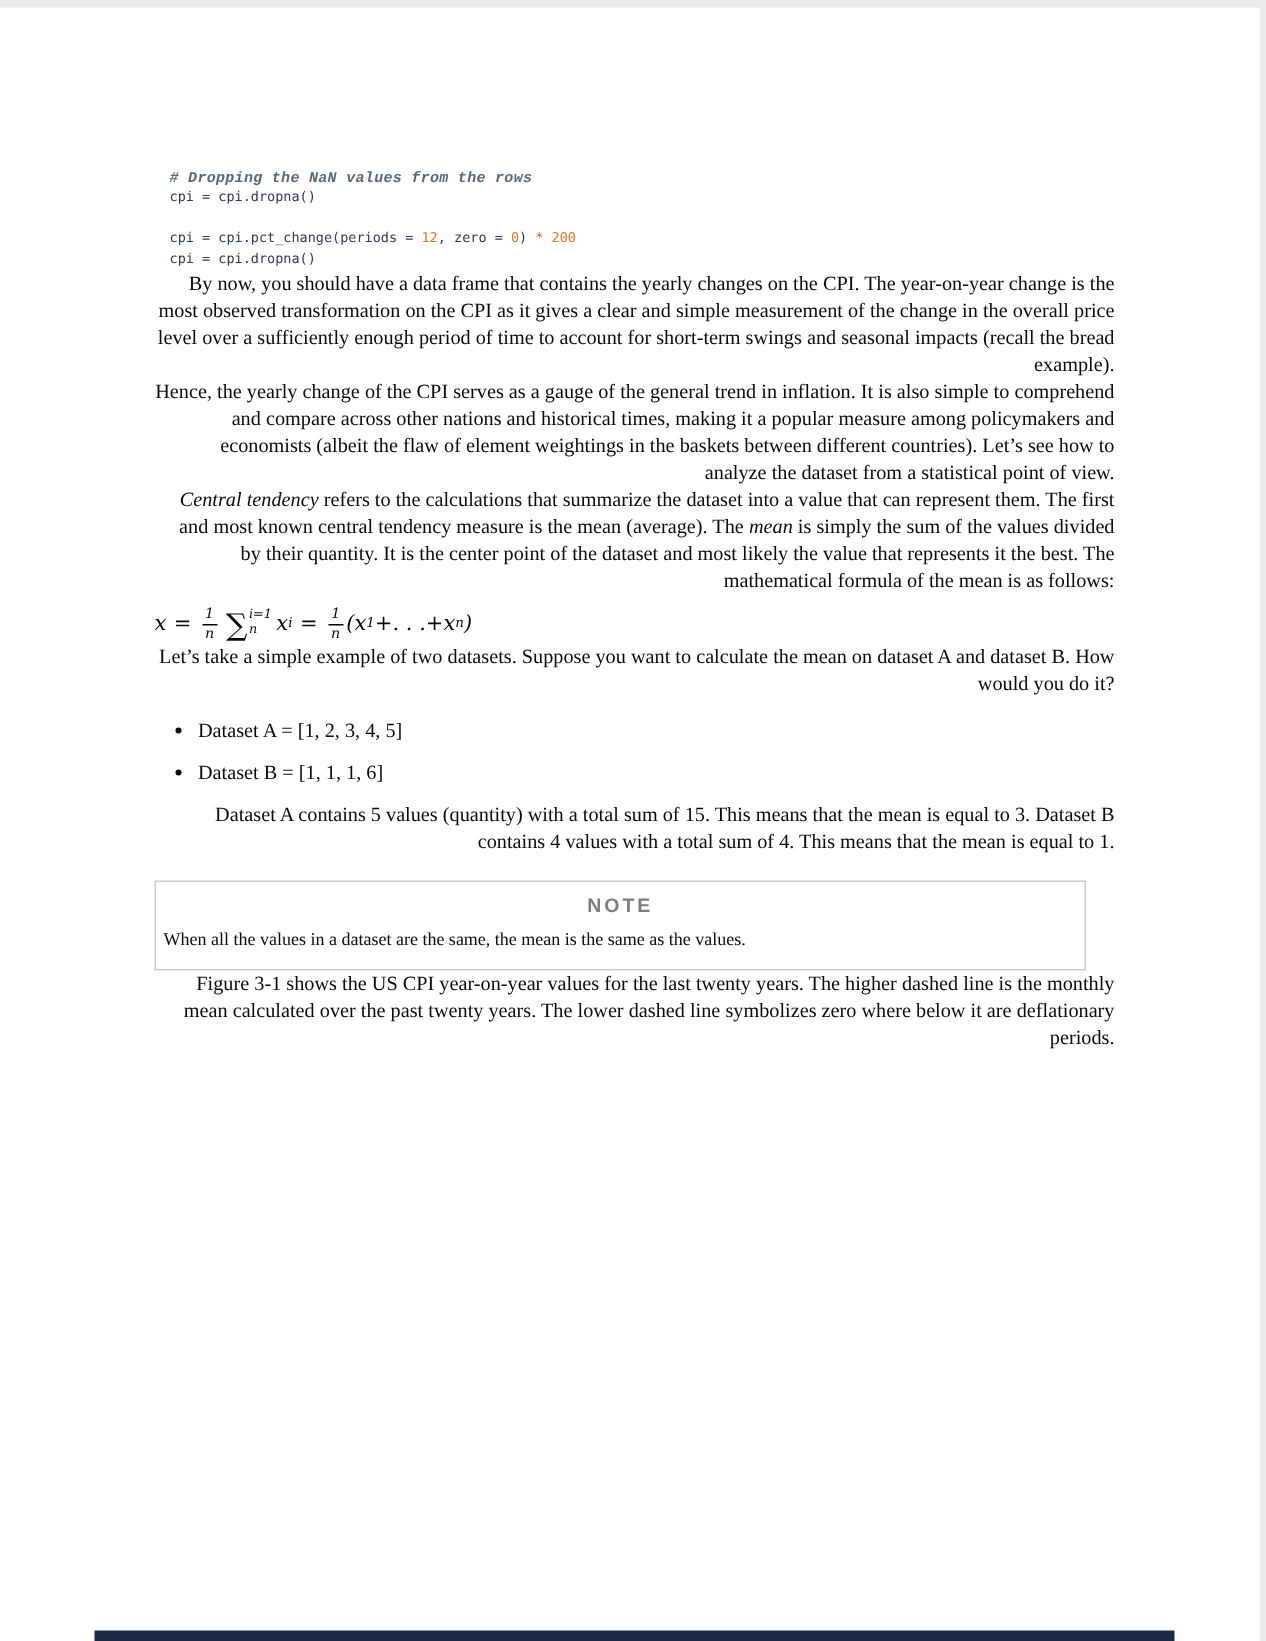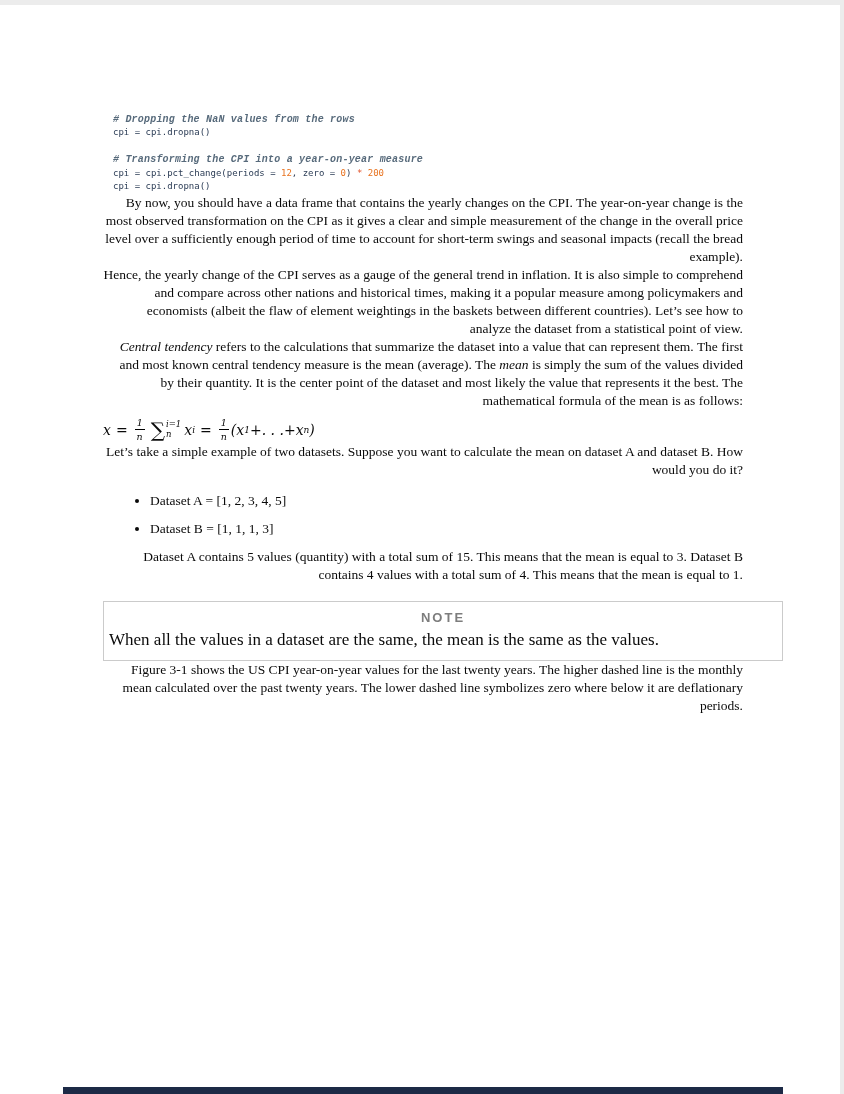--- a/index.html
+++ b/index.html
@@ -40,43 +40,42 @@
   .frac{display:inline-flex;flex-direction:column;align-items:center;font-size:9.5px;line-height:1;font-style:italic;margin:0 2px;}
   .frac .fn{border-bottom:1px solid #000;padding:0 2px 1.5px;}
   .frac .fd{padding-top:1.5px;}
   .sumwrap{display:inline-flex;align-items:center;margin:0 3px 0 4px;}
   .sigma{font-size:20px;font-style:normal;line-height:1;}
   .limits{display:inline-flex;flex-direction:column;font-size:8.5px;line-height:1.15;margin-left:1px;justify-content:flex-end;}
   .formula sub{font-size:9px;}
 
   
   ul.bullets{margin:13px 0 0 0;padding-left:29px;}
-  ul.bullets li{font-size:13.5px;line-height:18px;margin-bottom:10px;margin-left:18px;}
+  ul.bullets li{font-size:13.5px;line-height:18px;margin-bottom:10px;}
 
   
-  .notebox{margin-top:17px;border:1px solid #cbcbcb;width:680px;padding:8px 5px 13px 5px;box-sizing:border-box;}
+  .notebox{margin-top:17px;border:1px solid #cbcbcb;width:621px;padding:8px 5px 13px 5px;box-sizing:border-box;}
   .note-title{text-align:center;font-family:"Liberation Sans",sans-serif;font-weight:bold;font-size:13px;color:#7d7d7d;letter-spacing:2px;}
-  .note-text{font-size:17px;line-height:14px;margin-top:8px;}
+  .note-text{font-size:12px;line-height:14px;margin-top:8px;}
 
   .figure-edge{position:absolute;left:63px;bottom:0;width:720px;height:7px;background:#1d2a46;}
 </style>
 </head>
 <body>
 
 <div class="edge-top"></div>
 <div class="edge-right"></div>
 
 <div class="content">
 
   <div class="code">
     <div class="cl"></div>
     <div class="cl"><span class="c"># Dropping the NaN values from the rows</span></div>
     <div class="cl"><span>cpi = cpi.dropna()</span></div>
     <div class="cl"></div>
-    <div class="cl"><span class="c"># Transforming the CPI into a year-on-year measure</span></div>
     <div class="cl"><span>cpi = cpi.pct_change(periods = </span><span class="n">12</span><span>, zero = </span><span class="n">0</span><span>) </span><span class="o">* </span><span class="n">200</span></div>
     <div class="cl"><span>cpi = cpi.dropna()</span></div>
   </div>
 
   <p class="body p1">By now, you should have a data frame that contains the yearly changes on the CPI. The year-on-year change is the most observed transformation on the CPI as it gives a clear and simple measurement of the change in the overall price level over a sufficiently enough period of time to account for short-term swings and seasonal impacts (recall the bread example).</p>
 
   <p class="body p2">Hence, the yearly change of the CPI serves as a gauge of the general trend in inflation. It is also simple to comprehend and compare across other nations and historical times, making it a popular measure among policymakers and economists (albeit the flaw of element weightings in the baskets between different countries). Let’s see how to analyze the dataset from a statistical point of view.</p>
 
 
   <p class="body p3"><span class="it">Central tendency</span><span> refers to the calculations that summarize the dataset into a value that can represent them. The first and most known central tendency measure is the mean (average). The </span><span class="it">mean</span><span> is simply the sum of the values divided by their quantity. It is the center point of the dataset and most likely the value that represents it the best. The mathematical formula of the mean is as follows:</span></p>
@@ -108,21 +107,21 @@
       <span>+. . .+</span>
       <span>x</span>
       <sub>n</sub>
       <span>)</span>
   </div>
 
   <p class="body p4">Let’s take a simple example of two datasets. Suppose you want to calculate the mean on dataset A and dataset B. How would you do it?</p>
 
   <ul class="bullets">
     <li>Dataset A = [1, 2, 3, 4, 5]</li>
-    <li>Dataset B = [1, 1, 1, 3]</li>
+    <li>Dataset B = [1, 1, 1, 6]</li>
   </ul>
 
   <p class="body p5">Dataset A contains 5 values (quantity) with a total sum of 15. This means that the mean is equal to 3. Dataset B contains 4 values with a total sum of 4. This means that the mean is equal to 1.</p>
 
   <div class="notebox">
     <div class="note-title">NOTE</div>
     <div class="note-text">When all the values in a dataset are the same, the mean is the same as the values.</div>
   </div>
 
   <p class="body p6">Figure 3-1 shows the US CPI year-on-year values for the last twenty years. The higher dashed line is the monthly mean calculated over the past twenty years. The lower dashed line symbolizes zero where below it are deflationary periods.</p>

